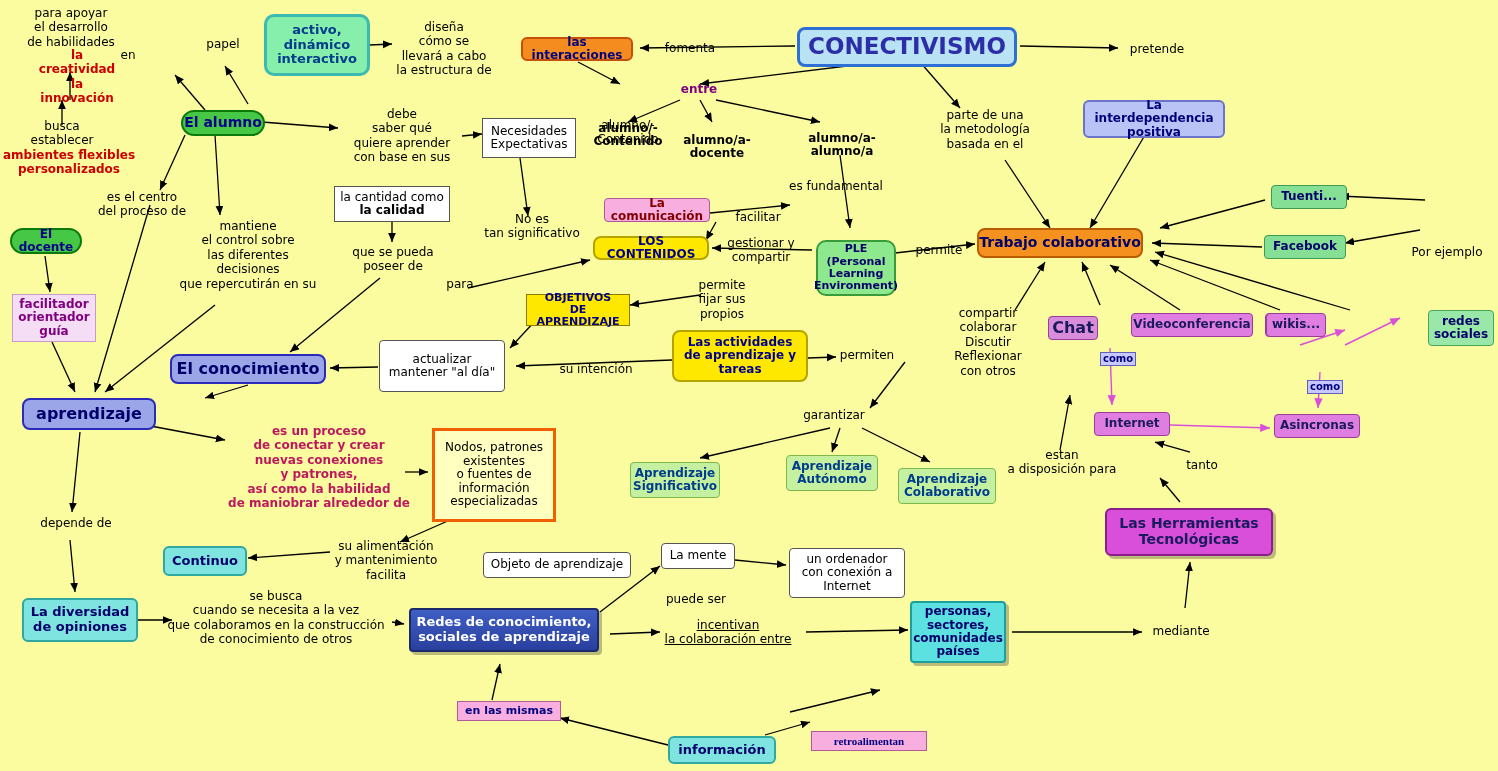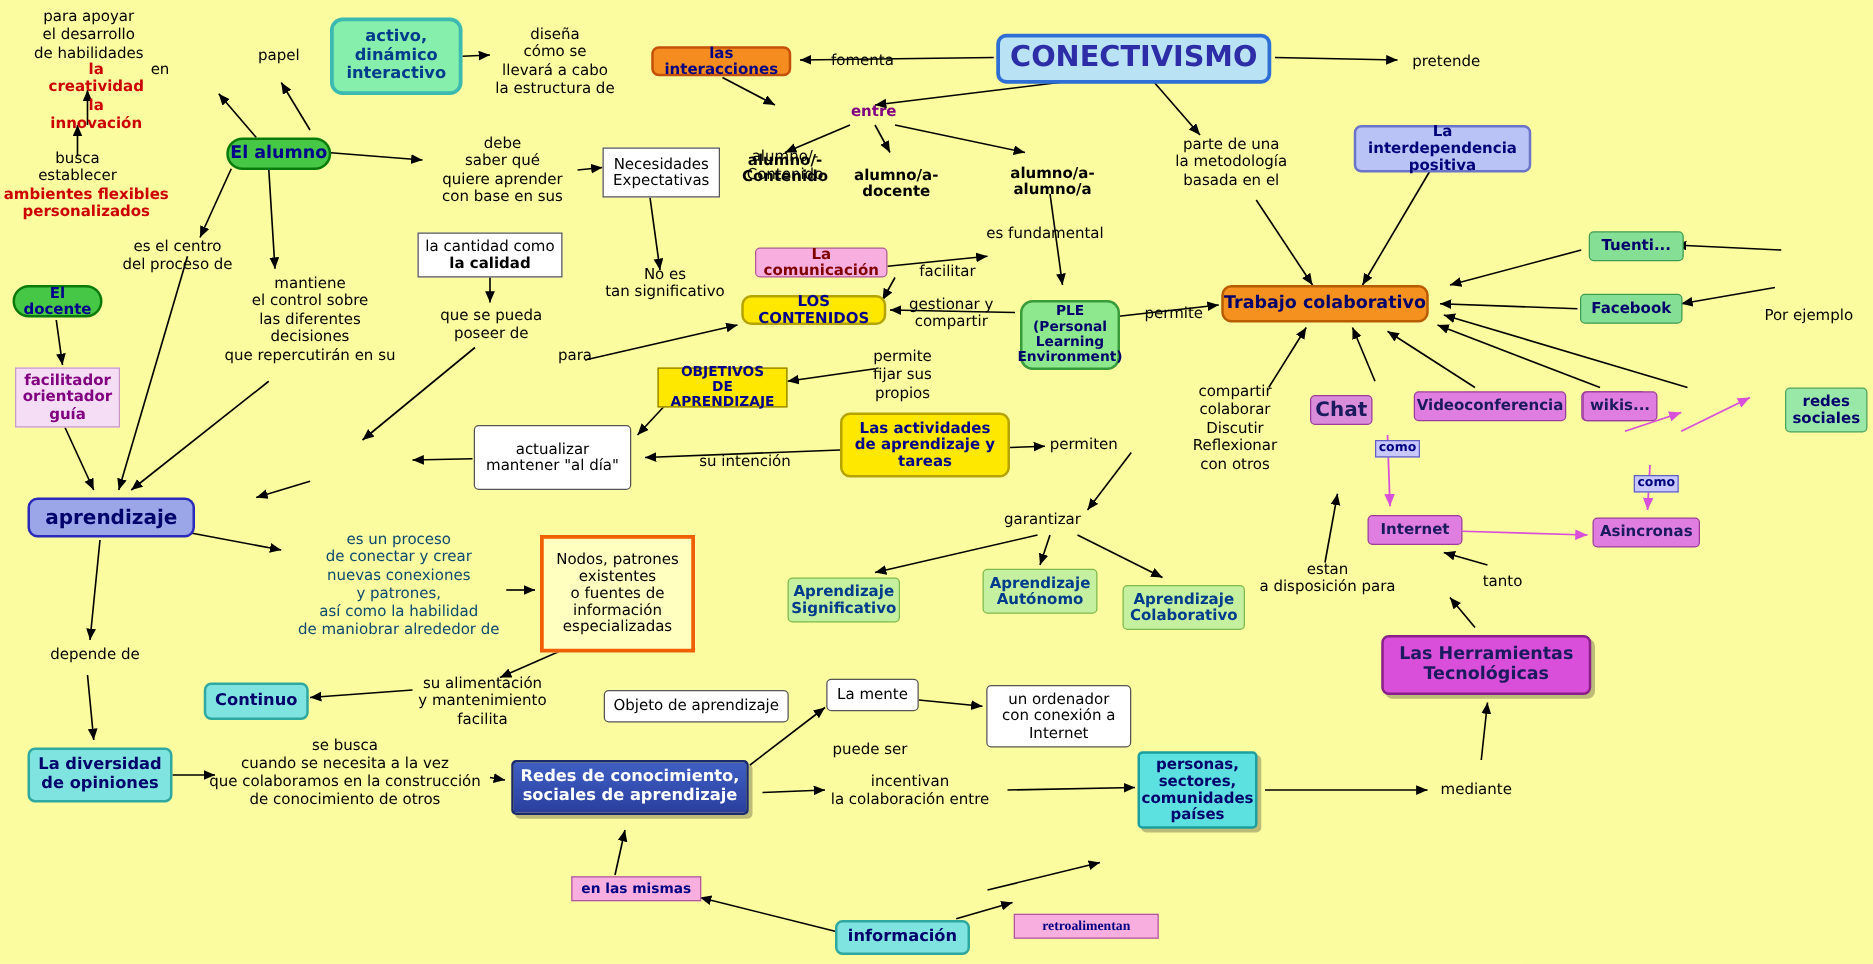--- a/index.html
+++ b/index.html
@@ -452,20 +452,21 @@
   <div class="node b-white" style="left:334px; top:186px; width:116px; height:36px;"><span class="rich">la cantidad como<br><b>la calidad</b></span></div>
 
   <div class="node b-green-round" style="left:10px; top:228px; width:72px; height:26px; font-size:12px;">El docente</div>
 
   <div class="node b-lavender" style="left:12px; top:294px; width:84px; height:48px;">facilitador
 orientador
 guía</div>
 
   <div class="node b-blue-dark" style="left:22px; top:398px; width:134px; height:32px;">aprendizaje</div>
 
+  <div class="node b-blue-dark" style="left:170px; top:354px; width:156px; height:30px;">El conocimiento</div>
 
   <div class="node b-white-round" style="left:379px; top:340px; width:126px; height:52px;">actualizar
 mantener "al día"</div>
 
   <div class="node b-nodos" style="left:432px; top:428px; width:124px; height:94px;">Nodos, patrones
 existentes
 o fuentes de
 información
 especializadas</div>
 
@@ -553,32 +554,32 @@
   <div class="lbl" style="left:792px; top:408px; width:84px;">garantizar</div>
   <div class="lbl" style="left:940px; top:306px; width:96px;">compartir
 colaborar
 Discutir
 Reflexionar
 con otros</div>
   <div class="lbl" style="left:1402px; top:245px; width:90px;">Por ejemplo</div>
   <div class="lbl" style="left:1000px; top:448px; width:124px;">estan
 a disposición para</div>
   <div class="lbl" style="left:1176px; top:458px; width:52px;">tanto</div>
-  <div class="lbl" style="left:224px; top:424px; width:190px; font-weight:normal; color:#0c4a6e;">es un proceso
+  <div class="lbl" style="left:224px; top:424px; width:190px; font-weight:bold; color:#be185d;">es un proceso
 de conectar y crear
 nuevas conexiones
 y patrones,
 así como la habilidad
 de maniobrar alrededor de</div>
   <div class="lbl" style="left:28px; top:516px; width:96px;">depende de</div>
   <div class="lbl" style="left:322px; top:539px; width:128px;">su alimentación
 y mantenimiento
 facilita</div>
   <div class="lbl" style="left:152px; top:589px; width:248px; text-align:center;">se busca
 cuando se necesita  a la vez
 que colaboramos en la construcción
 de conocimiento de otros</div>
   <div class="lbl" style="left:656px; top:592px; width:80px;">puede ser</div>
-  <div class="lbl" style="left:652px; top:618px; width:152px;">incentivan
+  <div class="lbl" style="left:652px; top:618px; width:152px;text-decoration:underline;">incentivan
 la colaboración entre</div>
   <div class="lbl" style="left:1145px; top:624px; width:72px;">mediante</div>
 
 </div>
 
 </body></html>

